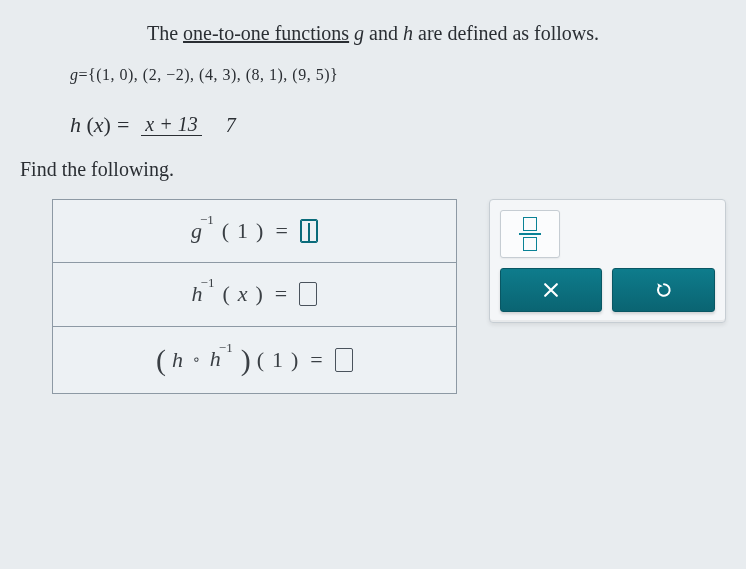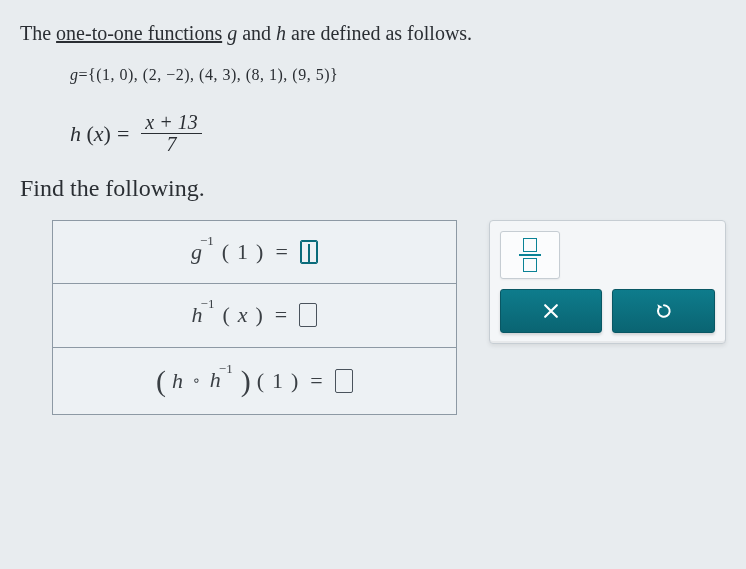--- a/index.html
+++ b/index.html
@@ -10,20 +10,21 @@
       font-family: Georgia, 'Times New Roman', serif;
       color: #2a2e33;
       padding: 18px 20px;
       position: relative;
       overflow: hidden;
     }
     .prompt-text {
       font-size: 20px;
       line-height: 1.5;
       margin-bottom: 18px;
+      text-align: center;
     }
     .prompt-text .underline {
       text-decoration: underline;
     }
     .equations {
       padding-left: 50px;
       margin-bottom: 20px;
     }
     .g-def {
       font-size: 16px;
@@ -36,30 +37,30 @@
       font-size: 22px;
       font-style: italic;
       display: flex;
       align-items: center;
       gap: 6px;
       margin-bottom: 20px;
       margin-top: 12px;
     }
     .frac {
       display: inline-flex;
-      flex-direction: column;
       align-items: center;
       font-style: italic;
       vertical-align: middle;
       line-height: 1.05;
+      gap: 20px;
     }
     .frac .num { border-bottom: 1.6px solid #2a2e33; padding: 0 4px; font-size: 20px;}
     .frac .den { padding: 0 4px; font-size: 20px;}
     .find-text {
-      font-size: 24px;
+      font-size: 20px;
       margin-bottom: 18px;
     }
     .answer-area {
       display: flex;
       gap: 32px;
       align-items: flex-start;
     }
     .table-wrap {
       border: 1.5px solid #8d99a4;
       background: #edf1f4;

